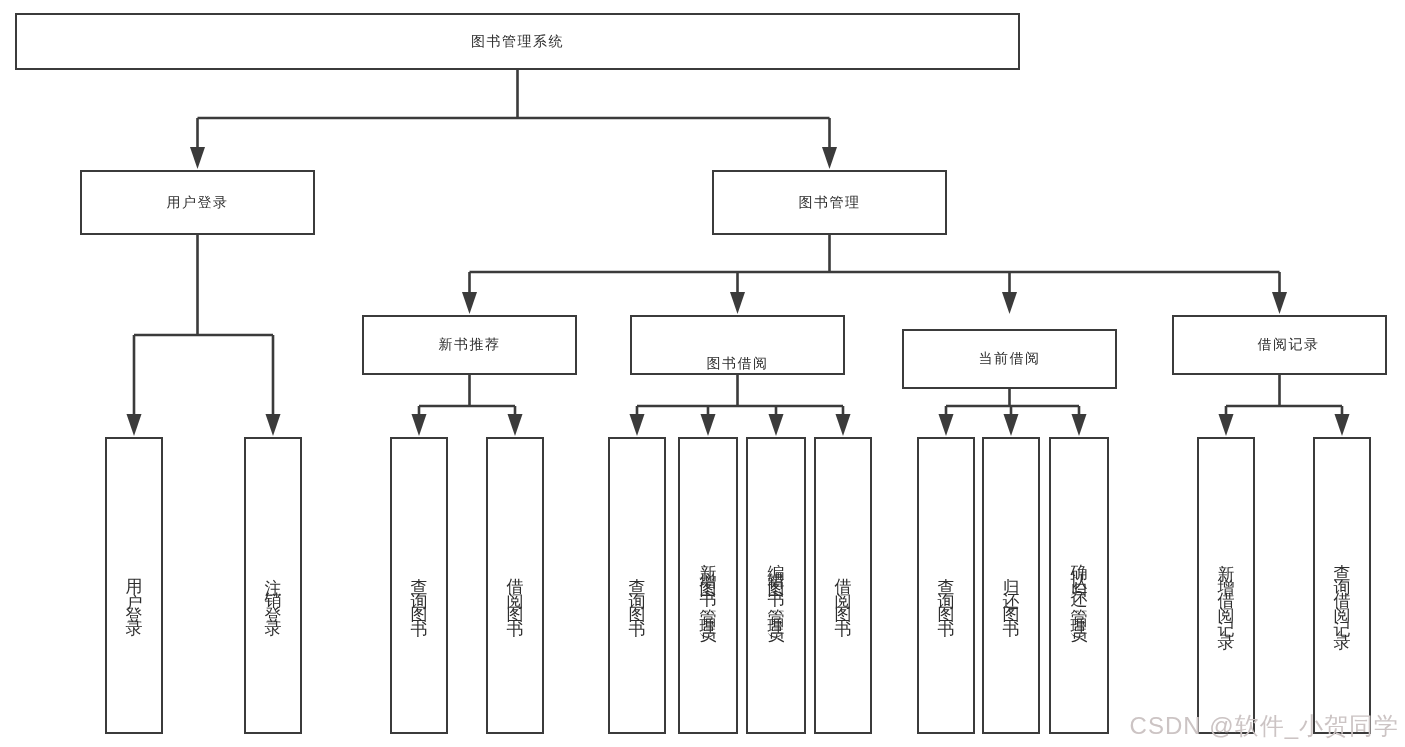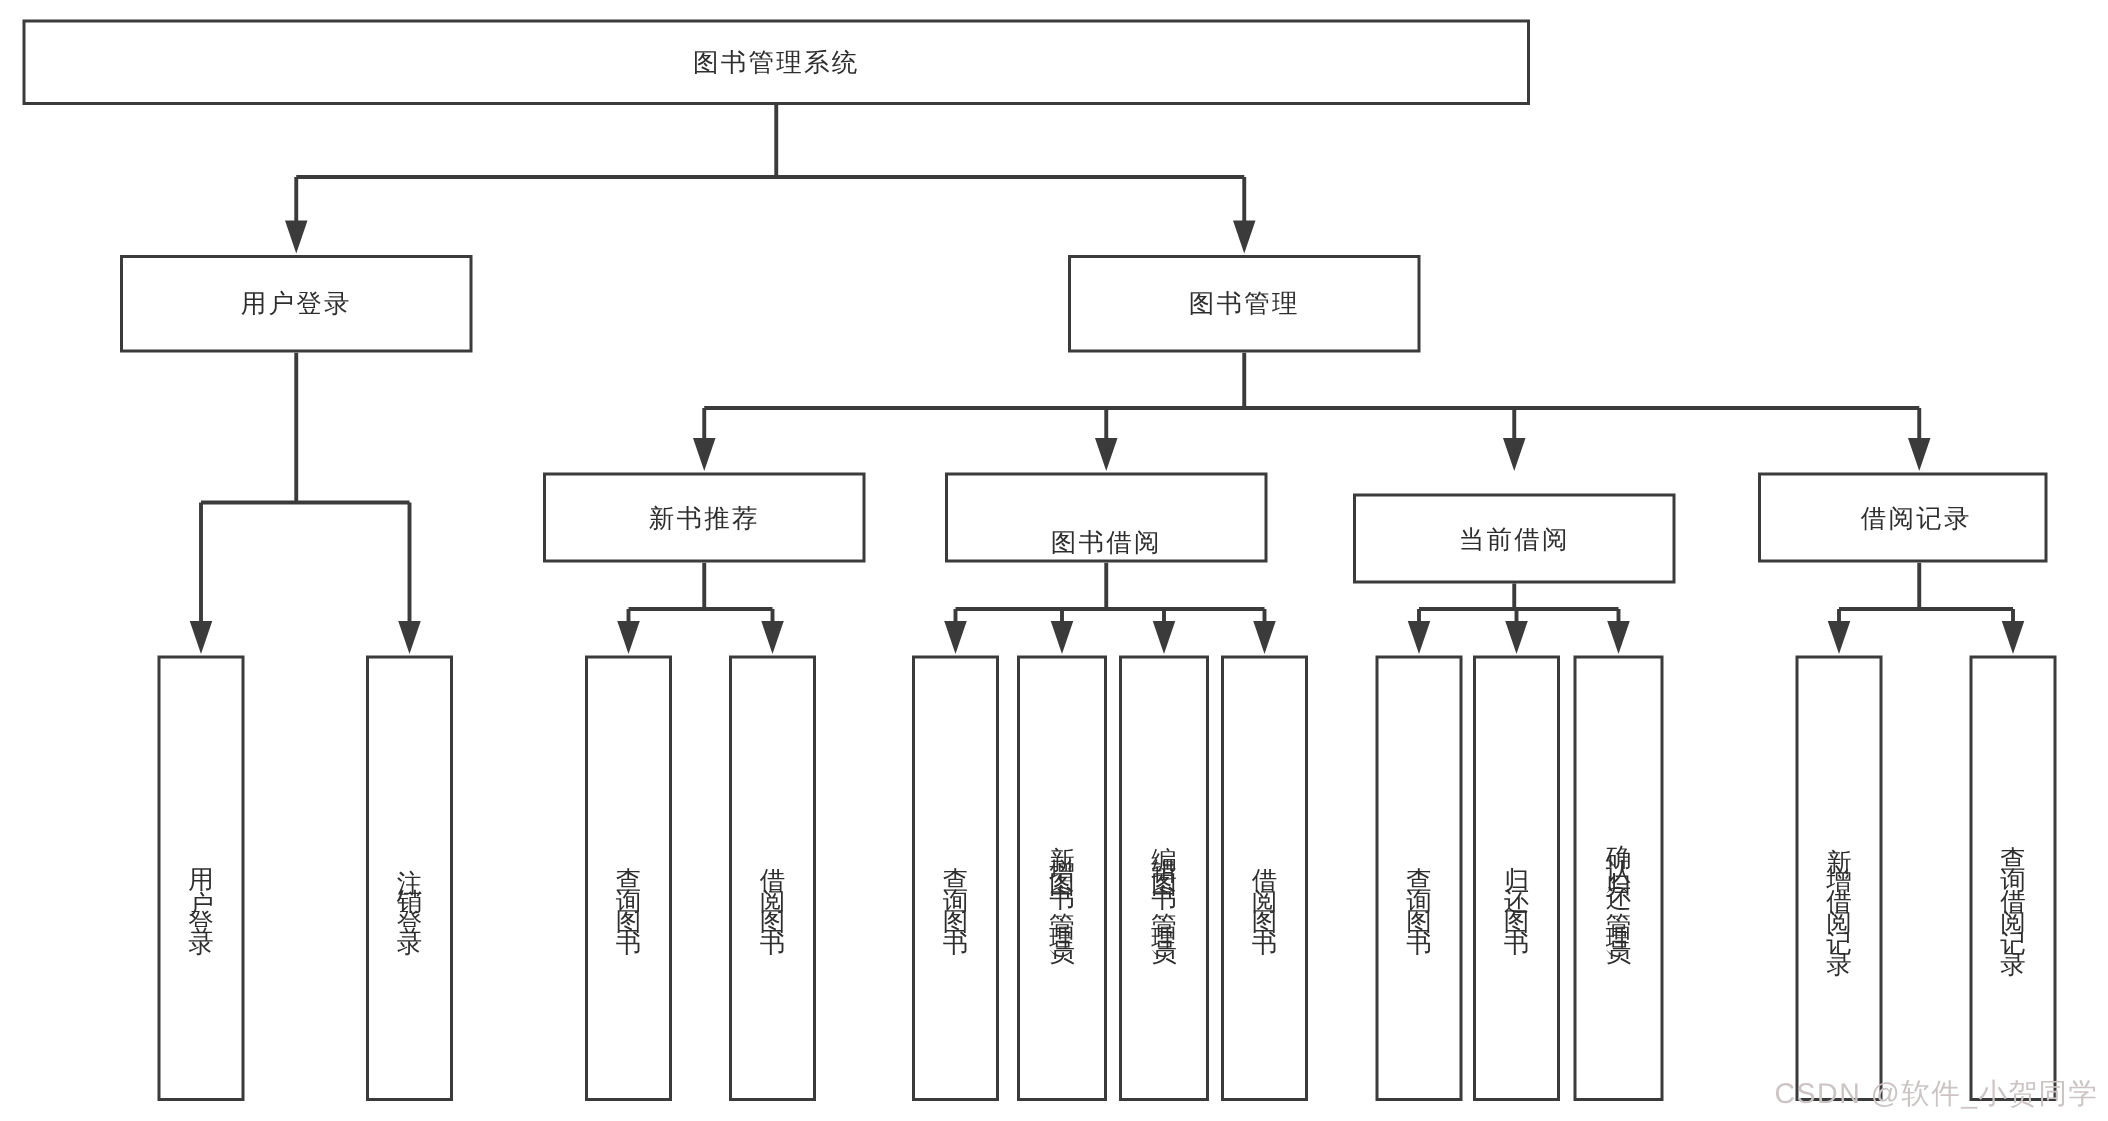--- a/index.html
+++ b/index.html
@@ -17,36 +17,36 @@
   #connectors polygon { fill: var(--line, #3b3b3b); stroke: none; }
   .box {
     position: absolute;
     background: #ffffff;
     border: 2px solid var(--border, #3b3b3b);
     display: flex;
     align-items: center;
     justify-content: center;
     color: var(--text, #2e2e2e);
   }
-  .hbox { font-size: 17px; letter-spacing: 1.5px; }
+  .hbox { font-size: 14px; letter-spacing: 1.5px; }
   .vbox span {
     writing-mode: vertical-rl;
     text-orientation: mixed;
     font-size: 17px;
     line-height: 1;
     letter-spacing: 14px;
     margin-bottom: -14px;
     white-space: nowrap;
   }
   .vbox.long span { letter-spacing: 9px; margin-bottom: -9px; }
   .watermark {
     position: absolute;
     right: 6px;
     bottom: 5px;
-    font-size: 19px;
+    font-size: 24px;
     letter-spacing: 1px;
     color: var(--watermark, #ccc4c4);
     font-family: "Liberation Sans", sans-serif;
   }
 </style>
 </head>
 <body>
 
 <div id="canvas">
 
@@ -106,21 +106,21 @@
 
   <div class="box hbox" style="left:362px; top:315px; width:215px; height:60px;text-align:right;">
     <span>新书推荐</span>
   </div>
   <div class="box hbox" style="left:630px; top:315px; width:215px; height:60px;align-items:flex-end;">
     <span>图书借阅</span>
   </div>
   <div class="box hbox" style="left:902px; top:329px; width:215px; height:60px;">
     <span>当前借阅</span>
   </div>
-  <div class="box hbox" style="left:1172px; top:315px; width:193px; height:60px;padding-left:18px;">
+  <div class="box hbox" style="left:1172px; top:315px; width:215px; height:60px;padding-left:18px;">
     <span>借阅记录</span>
   </div>
 
   <div class="box vbox" style="left:105px; top:437px; width:58px; height:297px;">
     <span>用户登录</span>
   </div>
   <div class="box vbox" style="left:244px; top:437px; width:58px; height:297px;">
     <span>注销登录</span>
   </div>
 

